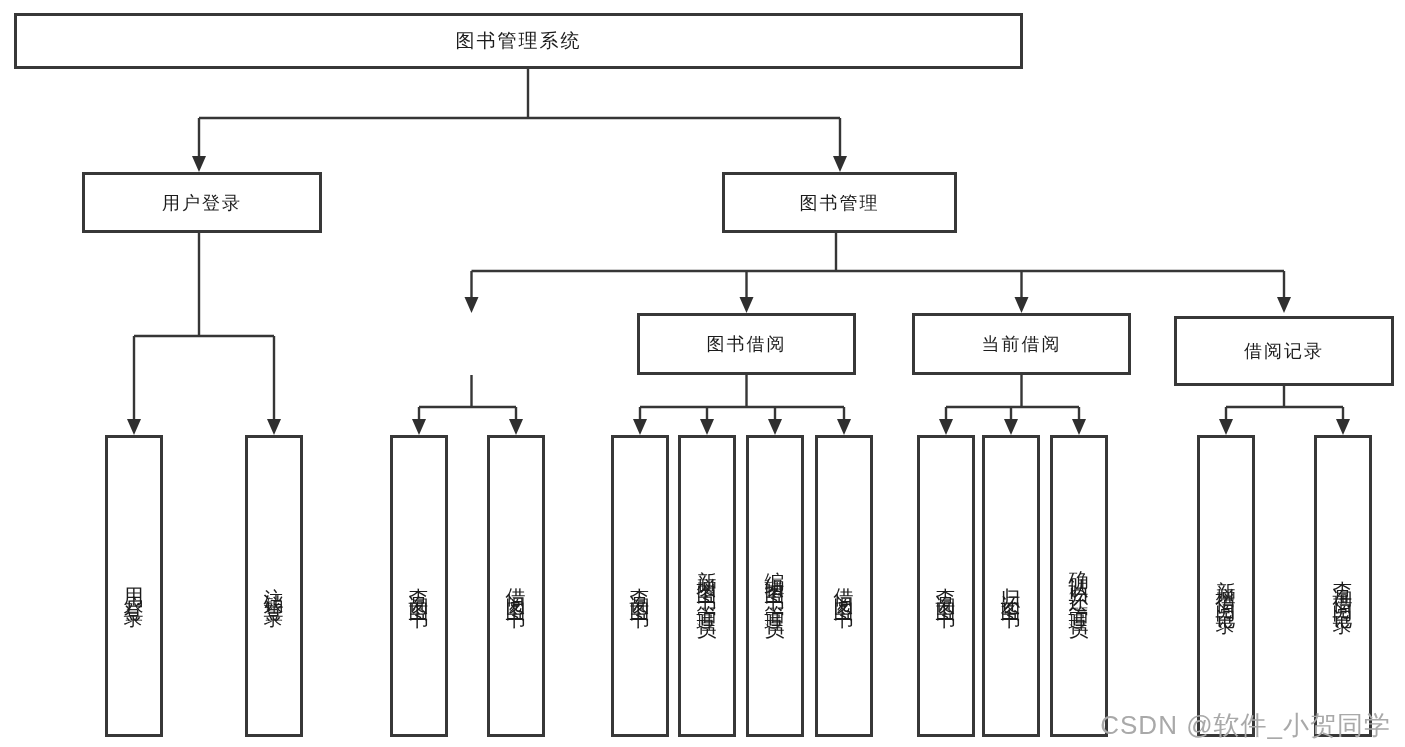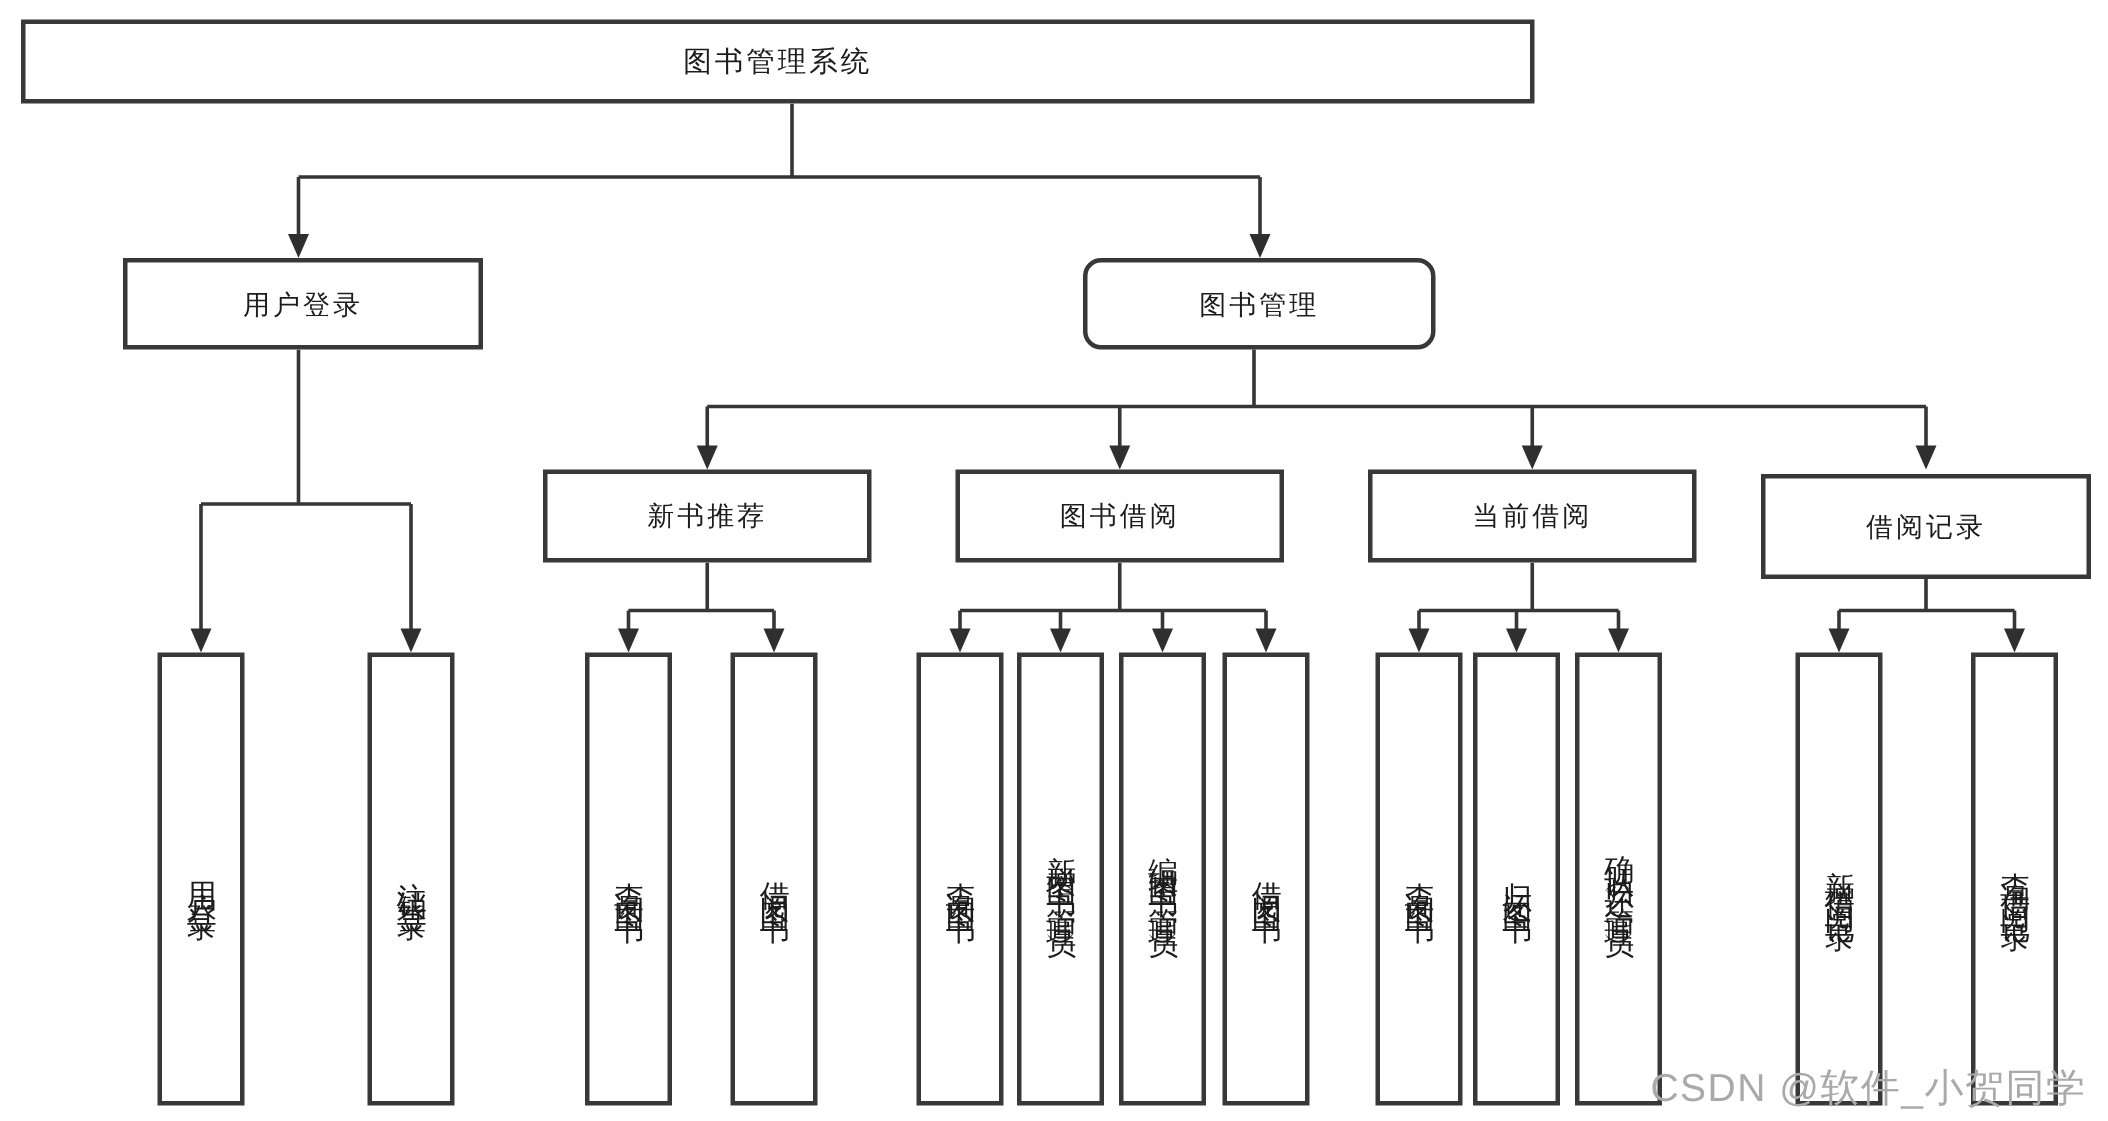--- a/index.html
+++ b/index.html
@@ -40,21 +40,21 @@
     display: flex;
     align-items: center;
     justify-content: center;
     font-size: 18px;
     letter-spacing: 2px;
     color: #1c1c1c;
     z-index: 2;
   }
   .n-root { left: 14px;  top: 13px;  width: 1009px; height: 56px; font-size: 19px; justify-content: center; }
   .n-l2a  { left: 82px;  top: 172px; width: 240px;  height: 61px; }
-  .n-l2b  { left: 722px; top: 172px; width: 235px;  height: 61px; border-radius: 12px; }
+  .n-l2b  { left: 722px; top: 172px; width: 235px;  height: 61px; }
   .n-l3a  { left: 362px; top: 313px; width: 219px;  height: 62px; }
   .n-l3b  { left: 637px; top: 313px; width: 219px;  height: 62px; }
   .n-l3c  { left: 912px; top: 313px; width: 219px;  height: 62px; }
   .n-l3d  { left: 1174px;top: 316px; width: 220px;  height: 70px; }
   .leaf {
     position: absolute;
     top: 435px;
     width: 58px;
     height: 302px;
     box-sizing: border-box;
@@ -135,23 +135,20 @@
     <span>图书管理系统</span>
   </div>
 
   <div class="box n-l2a">
     <span>用户登录</span>
   </div>
   <div class="box n-l2b">
     <span>图书管理</span>
   </div>
 
-  <div class="box n-l3a">
-    <span>新书推荐</span>
-  </div>
   <div class="box n-l3c">
     <span>当前借阅</span>
   </div>
   <div class="box n-l3b">
     <span>图书借阅</span>
   </div>
   <div class="box n-l3d">
     <span>借阅记录</span>
   </div>
 

